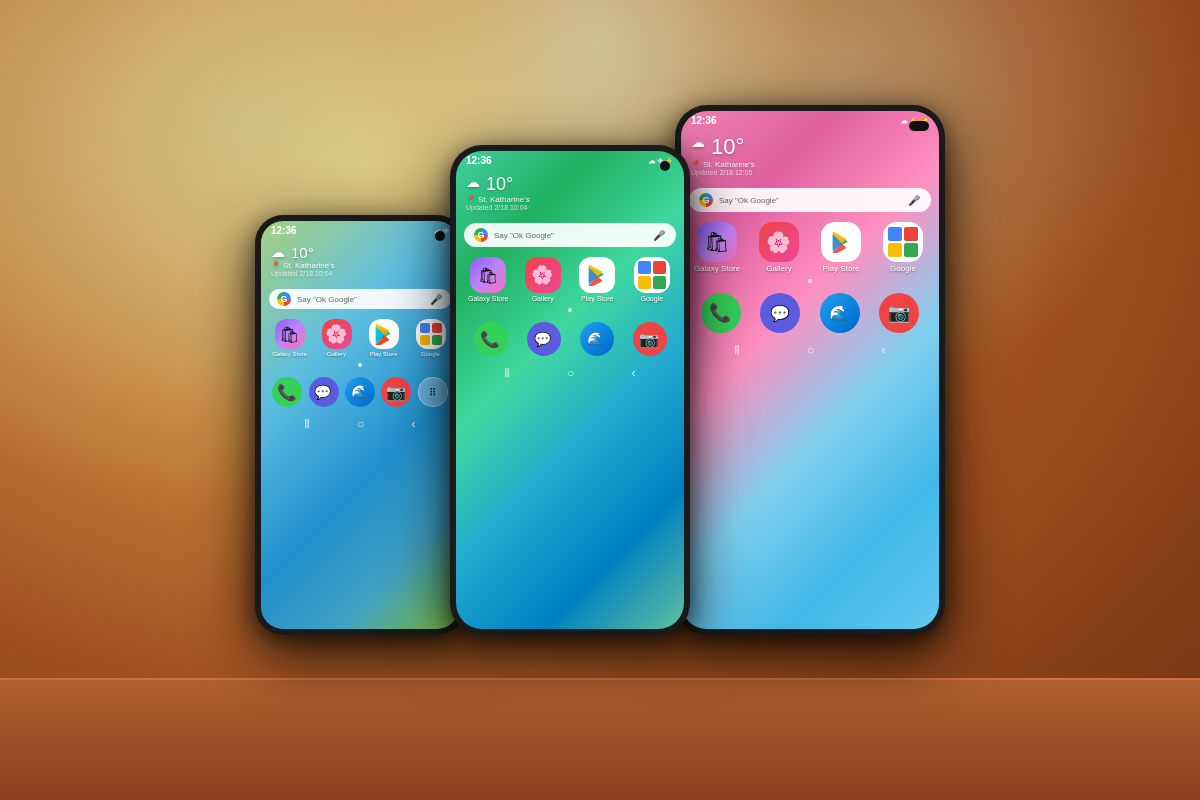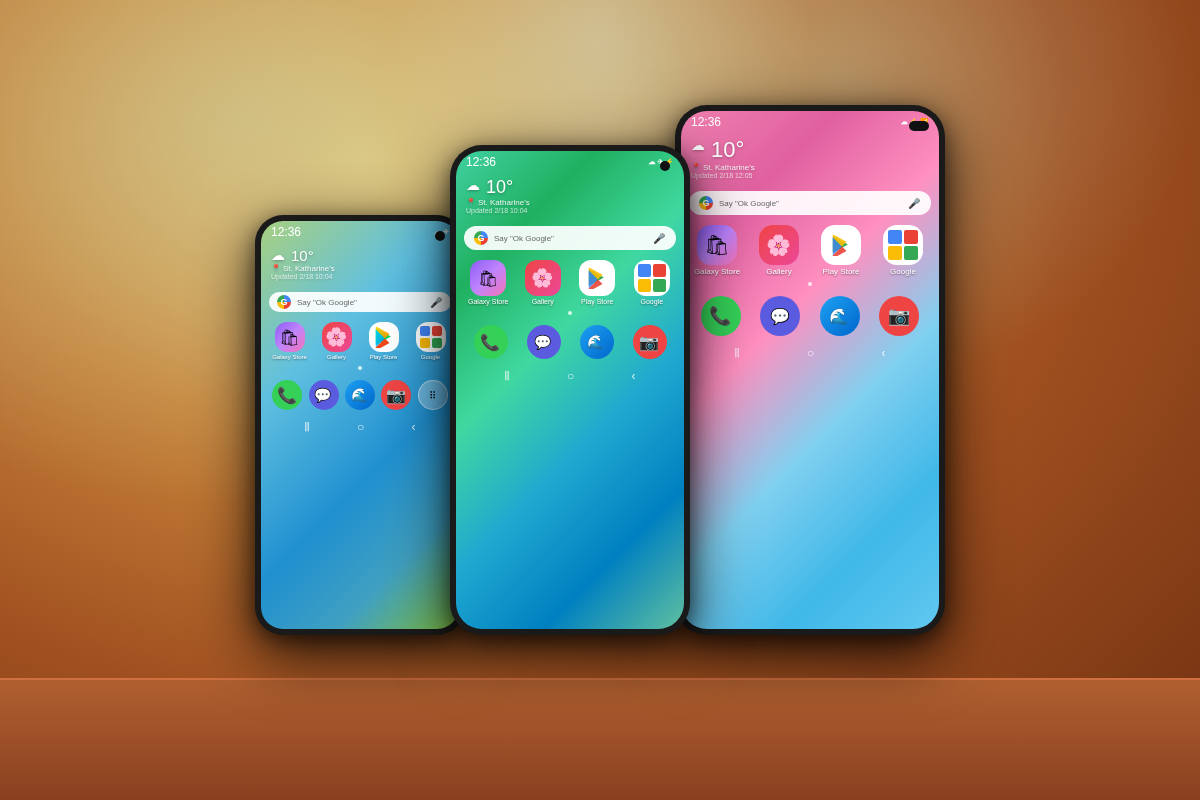--- a/index.html
+++ b/index.html
@@ -124,21 +124,21 @@
     .status-bar {
       display: flex;
       justify-content: space-between;
       align-items: center;
       padding: 4px 10px 2px;
       color: white;
       font-size: 9px;
       font-weight: 600;
     }
 
-    .status-time { font-size: 12px; font-weight: 400; }
+    .status-time { font-size: 10px; font-weight: 700; }
     .status-icons { display: flex; align-items: center; gap: 2px; font-size: 7px; }
 
     
     .camera-hole {
       position: absolute;
       top: 10px;
       right: 14px;
       width: 10px;
       height: 10px;
       background: #111;

